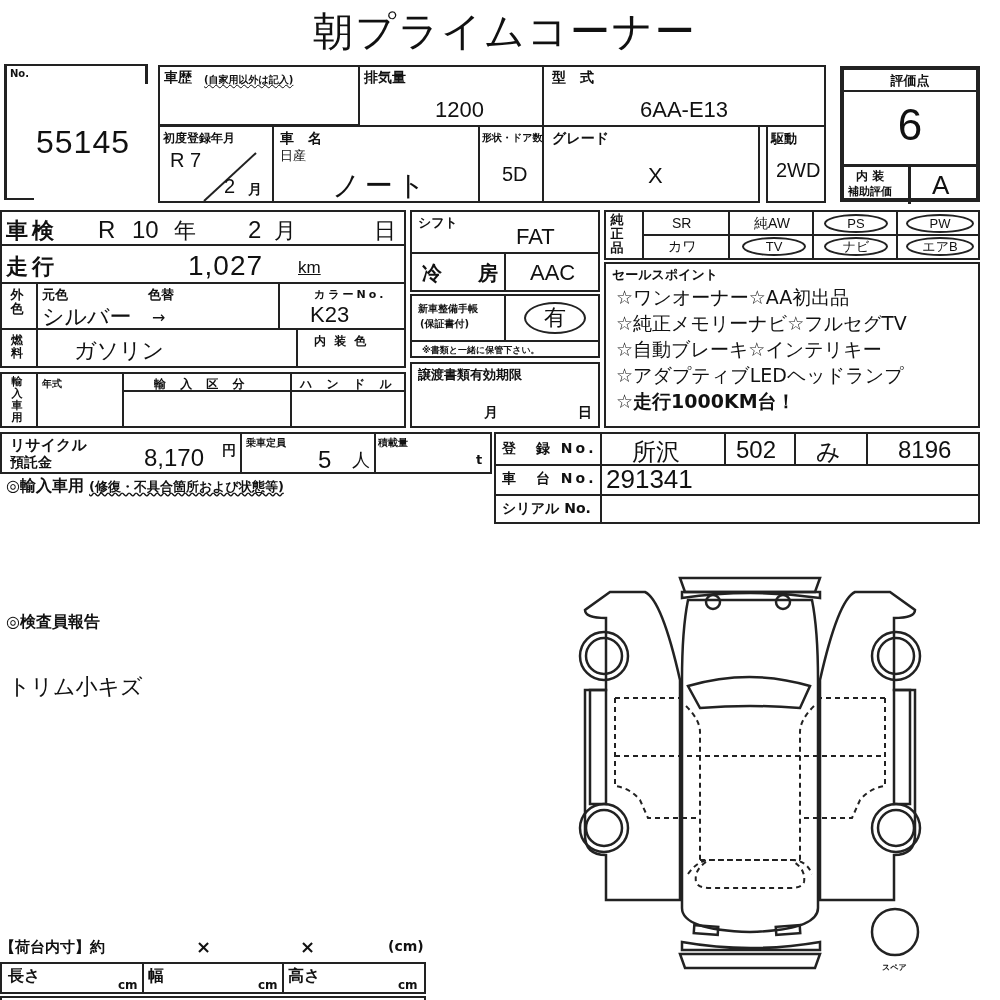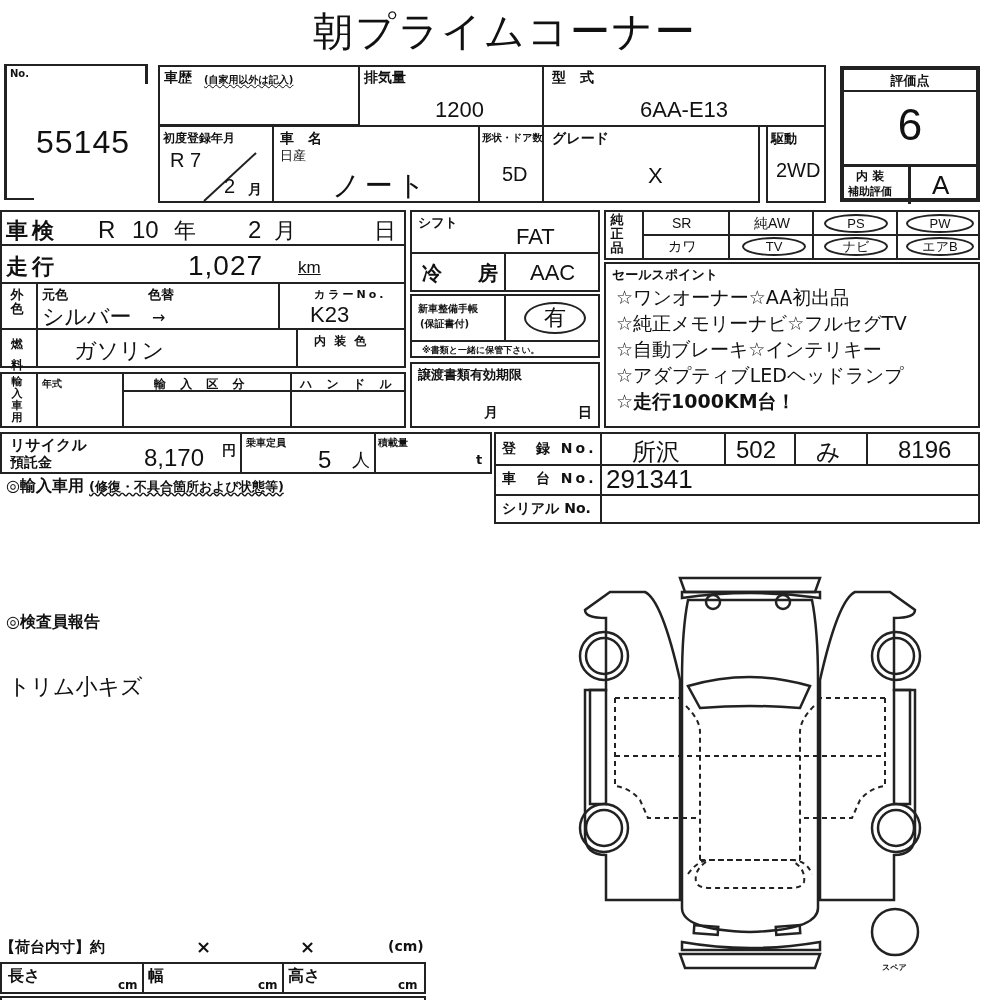--- a/index.html
+++ b/index.html
@@ -102,21 +102,21 @@
   <div class="abs" style="left:34px;top:0;width:2px;height:44px;background:#222;"></div>
   <span class="lbl" style="left:40px;top:2px;">元色</span>
   <span class="lbl" style="left:146px;top:2px;">色替</span>
   <span class="abs" style="left:40px;top:18px;font-size:22px;">シルバー</span>
   <span class="abs" style="left:150px;top:24px;font-size:16px;">→</span>
   <div class="abs" style="left:276px;top:0;width:2px;height:44px;background:#222;"></div>
   <span class="tiny" style="left:296px;top:3px;font-size:11px;letter-spacing:3px;margin-left:16px;">カラーNo.</span>
   <span class="val" style="left:308px;top:18px;font-size:22px;">K23</span>
 </div>
 <div class="bx" style="left:0;top:328px;width:406px;height:40px;">
-  <span class="vt" style="left:8px;top:4px;font-size:12px;line-height:21px;">燃料</span>
+  <span class="vt" style="left:8px;top:4px;font-size:12px;line-height:13px;">燃料</span>
   <div class="abs" style="left:34px;top:0;width:2px;height:36px;background:#222;"></div>
   <span class="abs" style="left:72px;top:6px;font-size:22px;">ガソリン</span>
   <div class="abs" style="left:294px;top:0;width:2px;height:36px;background:#222;"></div>
   <span class="tiny" style="left:312px;top:3px;font-size:12px;letter-spacing:2px;">内 装 色</span>
 </div>
 <div class="bx" style="left:0;top:372px;width:406px;height:56px;">
   <span class="vt" style="left:8px;top:2px;font-size:11px;line-height:12px;">輸入車用</span>
   <div class="abs" style="left:34px;top:0;width:2px;height:52px;background:#222;"></div>
   <span class="tiny" style="left:40px;top:3px;">年式</span>
   <div class="abs" style="left:120px;top:0;width:2px;height:52px;background:#222;"></div>

